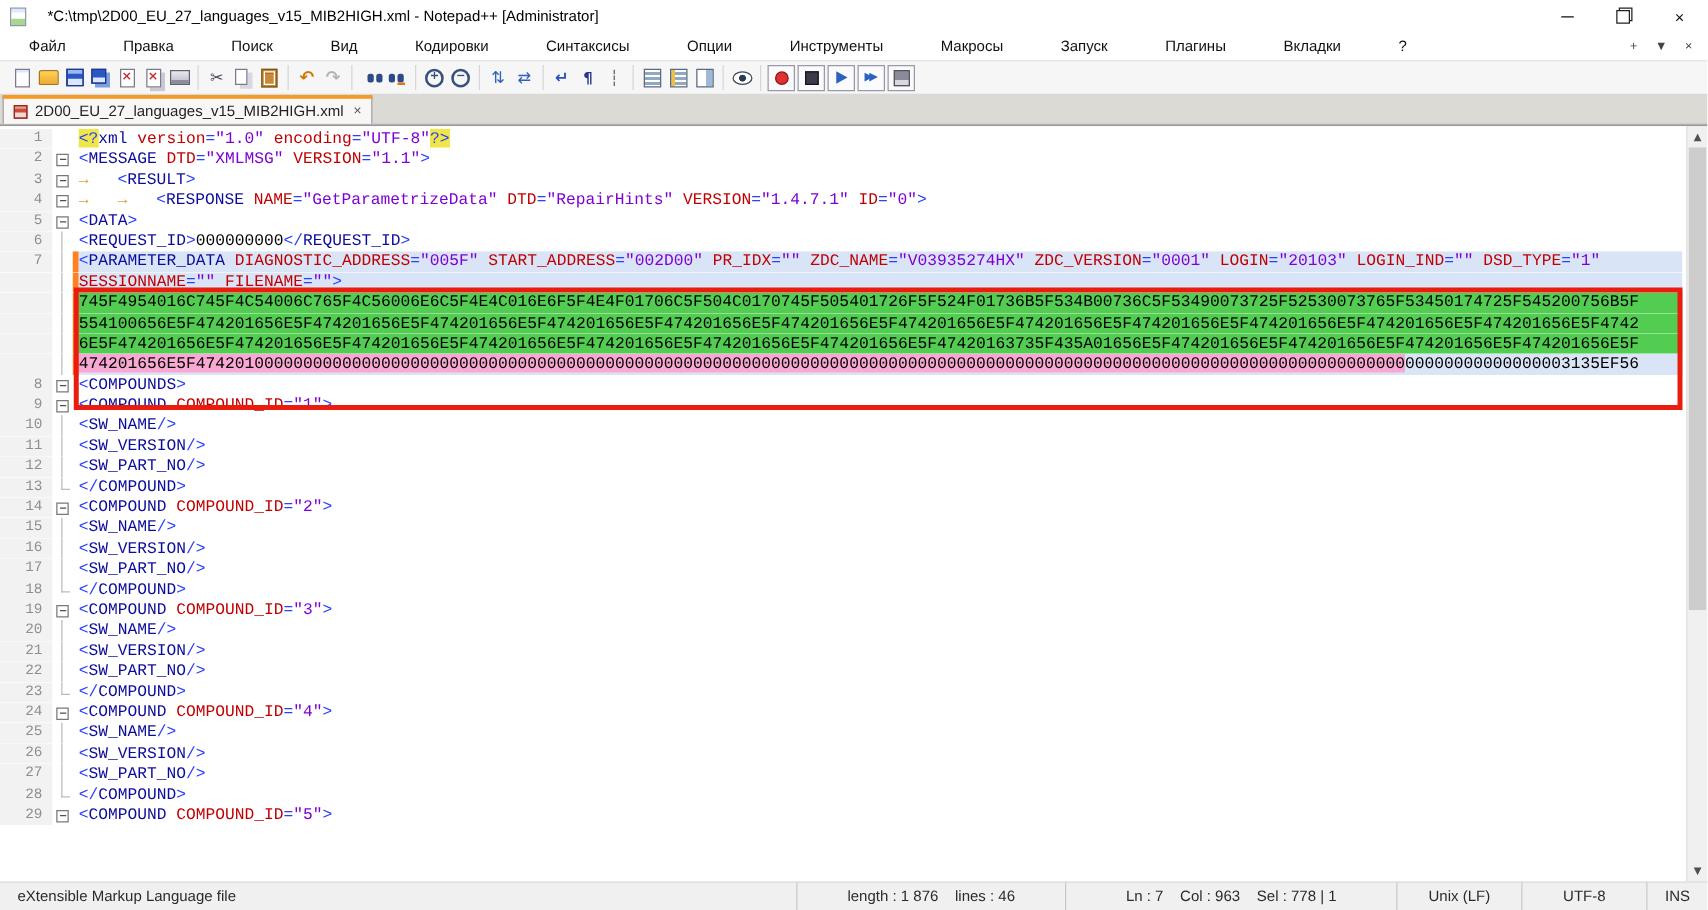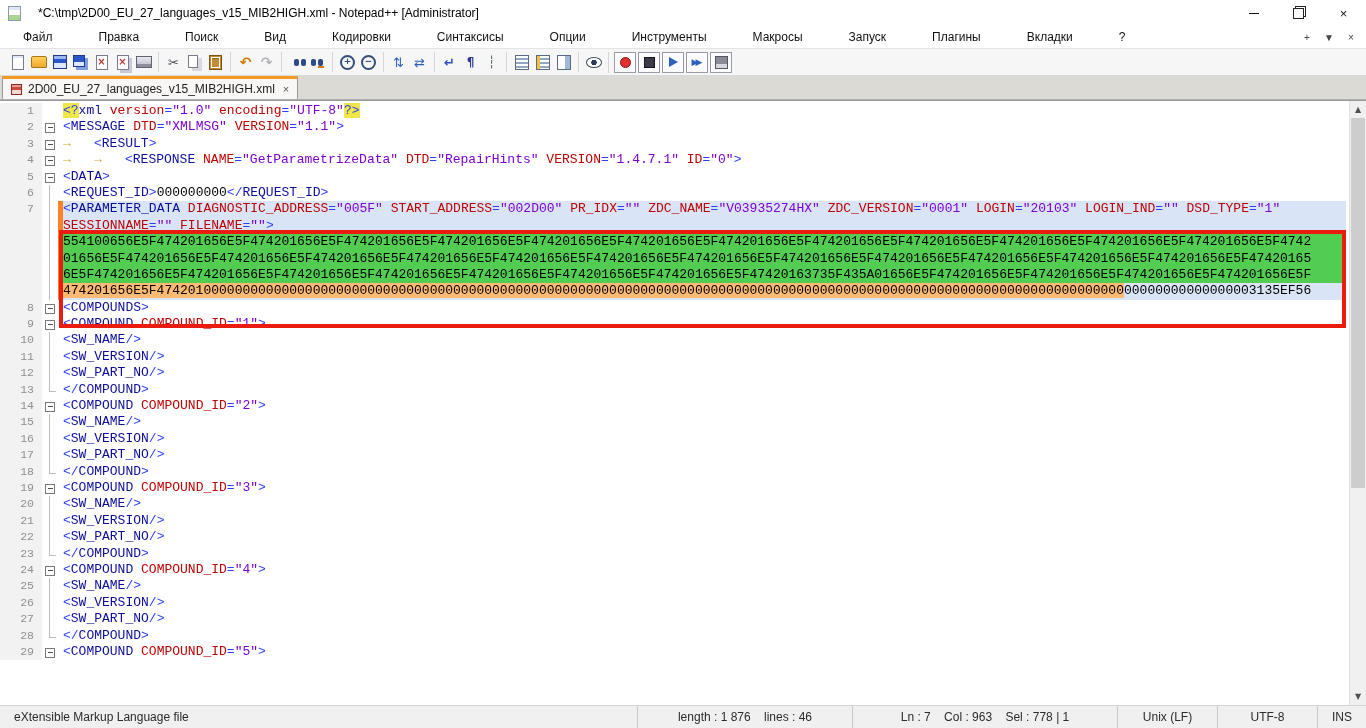--- a/index.html
+++ b/index.html
@@ -74,21 +74,21 @@
   .fold.box::before{content:"";position:absolute;left:3px;top:4px;width:8px;height:8px;border:1px solid #787878;background:#fff}
   .fold.box::after{content:"";position:absolute;left:5.5px;top:8px;width:5px;border-top:1px solid #505050}
   .fold.line::before{content:"";position:absolute;left:7px;top:0;bottom:0;border-left:1px solid #bcbcbc}
   .fold.end::before{content:"";position:absolute;left:7px;top:0;height:9px;width:6px;border-left:1px solid #bcbcbc;border-bottom:1px solid #bcbcbc}
   .mark{flex:none;width:5px;background:#fff}
   .row.mod .mark{background:#ff8124}
   .code{flex:1;white-space:pre;color:#000}
   .row.sel .code{background:#d9e5f6}
   .row.hexrow .code{background:#d9e5f6}
   .row.hexfull .code{background:#52cd52}
-  .hexgreen{background:#fdba74}
+  .hexgreen{background:#f9a8d4}
   .tk-b{color:#2a3fff}
   .tk-n{color:#0c0c9c}
   .tk-a{color:#c00000}
   .tk-v{color:#7d00d4}
   .tk-x{color:#000}
   .tk-h{color:#2a3fff;background:#f0e648}
   .tk-t{color:#dca234;display:inline-block;width:31px}
   .redbox{position:absolute;left:59px;right:3px;top:129px;height:98px;border:4px solid #ea1c0d;z-index:5;pointer-events:none}
 
   
@@ -255,27 +255,27 @@
       <div class="row sel mod">
         <span class="ln"></span>
         <span class="fold line"></span>
         <span class="mark"></span>
         <span class="code"><span class="tk-a">SESSIONNAME</span><span class="tk-b">=</span><span class="tk-v">""</span><span class="tk-a"> FILENAME</span><span class="tk-b">=</span><span class="tk-v">""</span><span class="tk-b">&gt;</span></span>
       </div>
       <div class="row mod hexfull">
         <span class="ln"></span>
         <span class="fold line"></span>
         <span class="mark"></span>
-        <span class="code">554100656E5F474201656E5F474201656E5F474201656E5F474201656E5F474201656E5F474201656E5F474201656E5F474201656E5F474201656E5F474201656E5F474201656E5F474201656E5F4742</span>
+        <span class="code">745F4954016C745F4C54006C765F4C56006E6C5F4E4C016E6F5F4E4F01706C5F504C0170745F505401726F5F524F01736B5F534B00736C5F53490073725F52530073765F53450174725F545200756B5F</span>
       </div>
       <div class="row mod hexfull">
         <span class="ln"></span>
         <span class="fold line"></span>
         <span class="mark"></span>
-        <span class="code">01656E5F474201656E5F474201656E5F474201656E5F474201656E5F474201656E5F474201656E5F474201656E5F474201656E5F474201656E5F474201656E5F474201656E5F474201656E5F47420165</span>
+        <span class="code">554100656E5F474201656E5F474201656E5F474201656E5F474201656E5F474201656E5F474201656E5F474201656E5F474201656E5F474201656E5F474201656E5F474201656E5F474201656E5F4742</span>
       </div>
       <div class="row mod hexfull">
         <span class="ln"></span>
         <span class="fold line"></span>
         <span class="mark"></span>
         <span class="code">6E5F474201656E5F474201656E5F474201656E5F474201656E5F474201656E5F474201656E5F474201656E5F47420163735F435A01656E5F474201656E5F474201656E5F474201656E5F474201656E5F</span>
       </div>
       <div class="row mod hexrow">
         <span class="ln"></span>
         <span class="fold line"></span>

